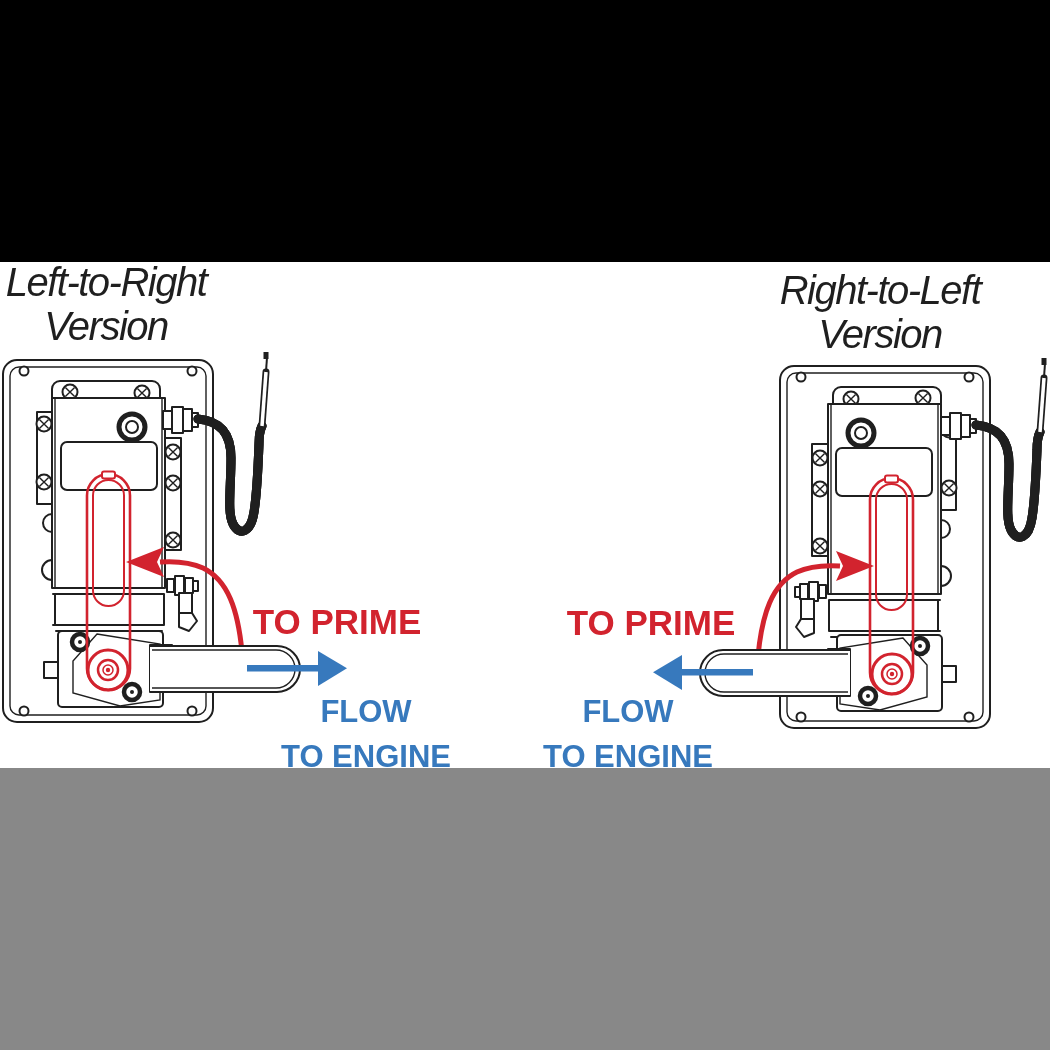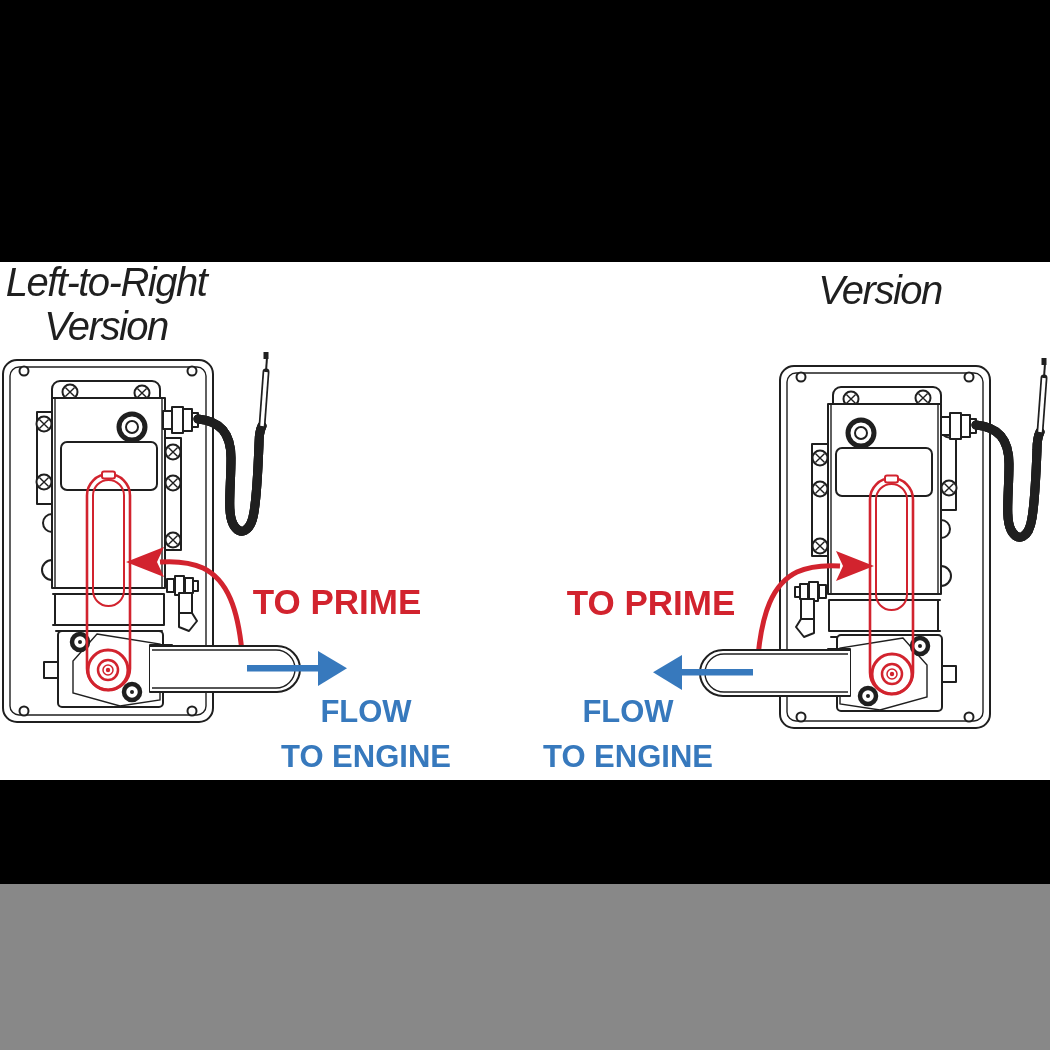--- a/index.html
+++ b/index.html
@@ -1,34 +1,34 @@
 <!DOCTYPE html>
 <html style="--red: #d2232e; --blue: #3779bd; --line: #1f1f1f; --background: #ffffff; --bar: #000000;"><head>
 <meta charset="utf-8">
 <style>
   :root{
     --red:#d2232e; --blue:#3779bd; --line:#1f1f1f; --background:#ffffff; --bar:#000000;
   }
   html,body{margin:0;padding:0;background:#888;}
-  .stage{position:relative;width:1050px;height:884px;background:var(--background);overflow:hidden;
+  .stage{position:relative;width:1050px;height:768px;background:var(--background);overflow:hidden;
          font-family:"Liberation Sans", sans-serif;}
   .bar{position:absolute;left:0;width:1050px;background:var(--bar);}
   .bar.top{top:0;height:262px;}
   .bar.bottom{top:780px;height:270px;}
   #art{position:absolute;left:0;top:0;}
   
   #art .k{stroke:var(--line);fill:none;stroke-width:2;stroke-linejoin:round;stroke-linecap:round;}
   #art .kw{stroke:var(--line);fill:#fff;stroke-width:2;stroke-linejoin:round;}
   #art .kt{stroke:var(--line);fill:none;stroke-width:1.4;}
   #art .r{stroke:var(--red);fill:none;}
   #art .rf{fill:var(--red);stroke:none;}
   #art .bf{fill:var(--blue);stroke:none;}
   .label{position:absolute;text-align:center;white-space:nowrap;}
   .title{color:var(--line);font-style:italic;font-size:40px;line-height:44px;letter-spacing:-1.5px;width:240px;}
-  .prime{color:var(--red);font-weight:bold;font-size:35px;line-height:36px;width:240px;}
+  .prime{color:var(--red);font-weight:bold;font-size:35px;line-height:36px;width:240px;margin-top:20px;}
   .flow{color:var(--blue);font-weight:bold;font-size:31px;line-height:45px;width:240px;}
 </style>
 </head>
 <body>
 
 <div class="stage">
 
   <svg id="art" width="1050" height="1050" viewBox="0 0 1050 1050">
     <defs>
 
@@ -154,20 +154,21 @@
 
   <div class="bar top"></div>
   <div class="bar bottom"></div>
 
   <div class="label title" style="left:-14px;top:260px;">
     <div>Left-to-Right</div>
     <div>Version</div>
   </div>
 
   <div class="label title" style="left:760px;top:268px;">
+    <div>Right-to-Left</div>
     <div>Version</div>
   </div>
 
   <div class="label prime" style="left:217px;top:584px;">TO PRIME</div>
 
   <div class="label prime" style="left:531px;top:585px;">TO PRIME</div>
 
   <div class="label flow" style="left:246px;top:689px;">
     <div>FLOW</div>
     <div>TO ENGINE</div>

